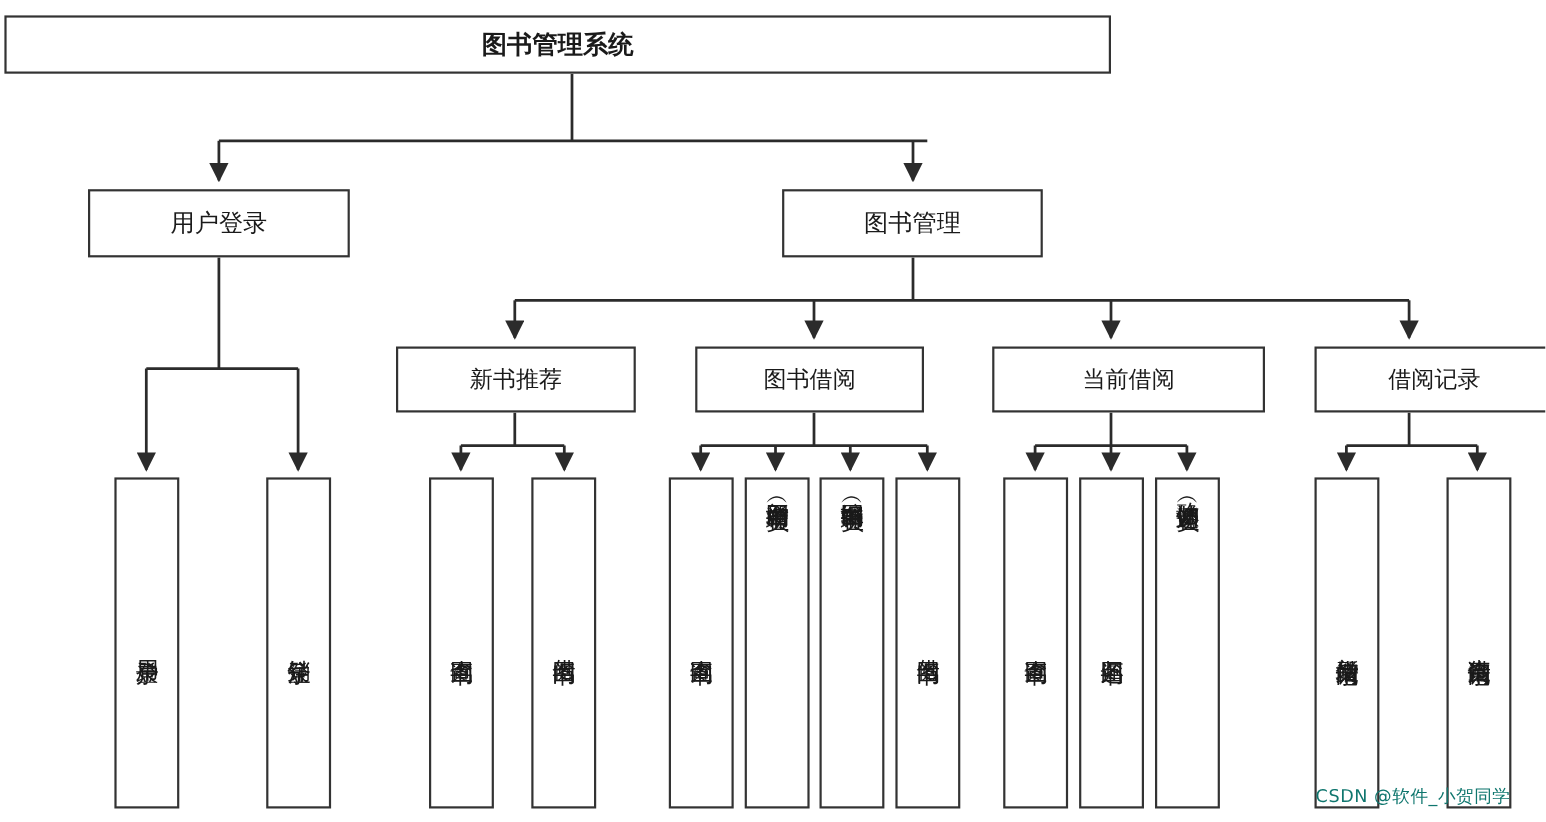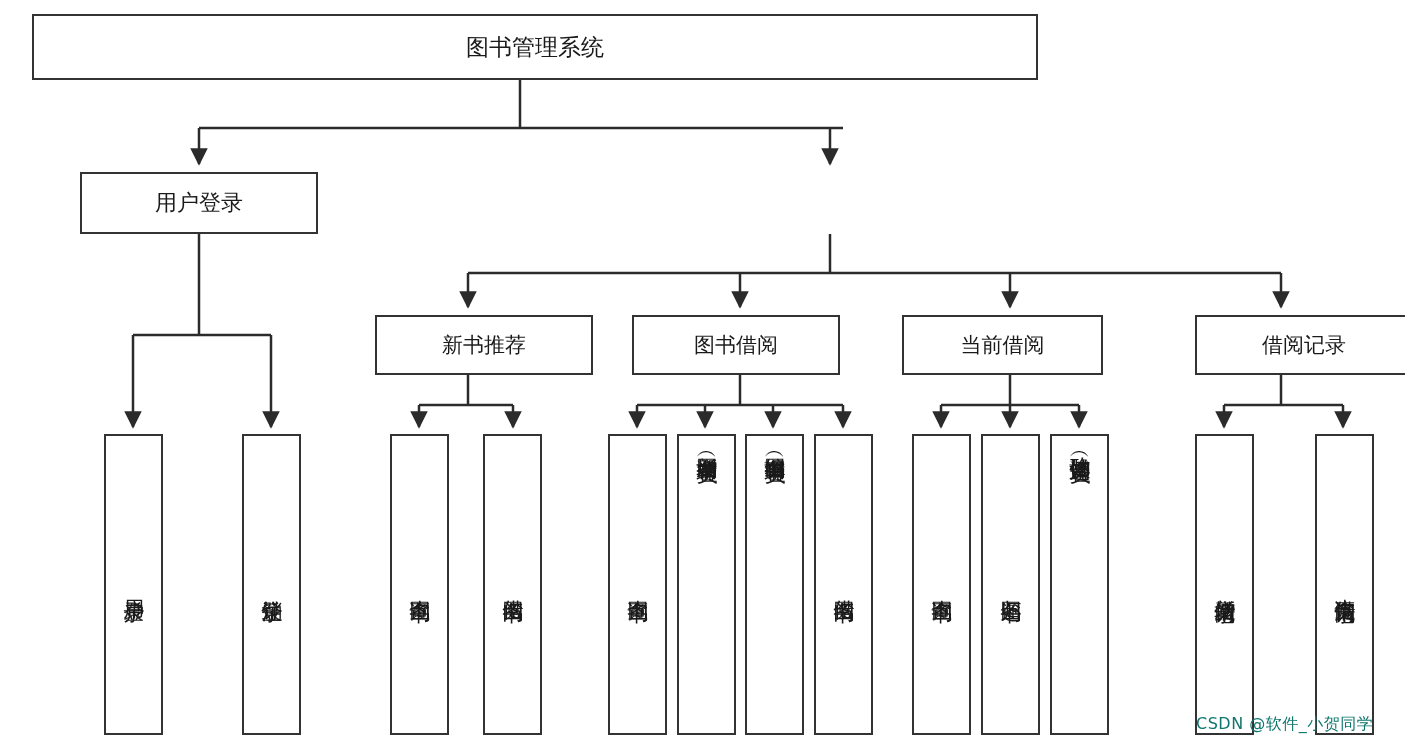--- a/index.html
+++ b/index.html
@@ -126,35 +126,38 @@
     <path class="lk" d="M 941 405 L 941 427" marker-end="url(#arrow)"></path>
     <path class="lk" d="M 1010 405 L 1010 427" marker-end="url(#arrow)"></path>
     <path class="lk" d="M 1079 405 L 1079 427" marker-end="url(#arrow)"></path>
 
     <path class="lk" d="M 1281 375 L 1281 405"></path>
     <path class="lk" d="M 1224 405 L 1343 405"></path>
     <path class="lk" d="M 1224 405 L 1224 427" marker-end="url(#arrow)"></path>
     <path class="lk" d="M 1343 405 L 1343 427" marker-end="url(#arrow)"></path>
   </svg>
 
-  <div class="node node-root" style="left:32px; top:14px; width:1006px; height:66px;">
+  <div class="node node-root" style="left:4px; top:14px; width:1006px; height:53px;font-weight:bold;">
     <span>图书管理系统</span>
   </div>
 
   <div class="node node-l2" style="left:80px; top:172px; width:238px; height:62px;">
     <span>用户登录</span>
   </div>
-
-  <div class="node node-l3" style="left:360px; top:315px; width:218px; height:60px;margin-left:15px;">
+  <div class="node node-l2" style="left:711px; top:172px; width:237px; height:62px;">
+    <span>图书管理</span>
+  </div>
+
+  <div class="node node-l3" style="left:360px; top:315px; width:218px; height:60px;">
     <span>新书推荐</span>
   </div>
   <div class="node node-l3" style="left:632px; top:315px; width:208px; height:60px;">
     <span>图书借阅</span>
   </div>
-  <div class="node node-l3" style="left:902px; top:315px; width:201px; height:60px;">
+  <div class="node node-l3" style="left:902px; top:315px; width:248px; height:60px;">
     <span>当前借阅</span>
   </div>
   <div class="node node-l3" style="left:1172px; top:315px; width:218px; height:60px;margin-left:23px;">
     <span>借阅记录</span>
   </div>
 
   <div class="node node-leaf leaf-center" style="left:104px; top:434px; width:59px; height:301px;">
     <span class="vtext">用户登录</span>
   </div>
   <div class="node node-leaf leaf-center" style="left:242px; top:434px; width:59px; height:301px;">

